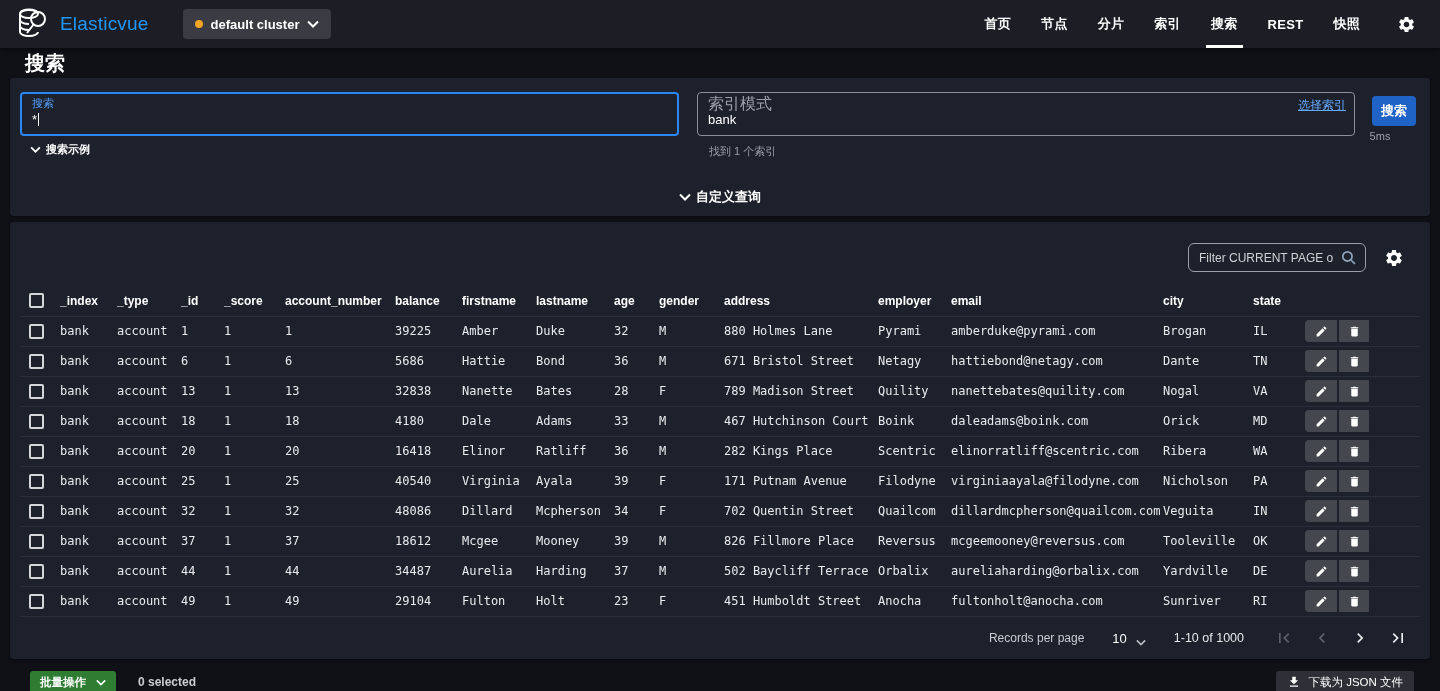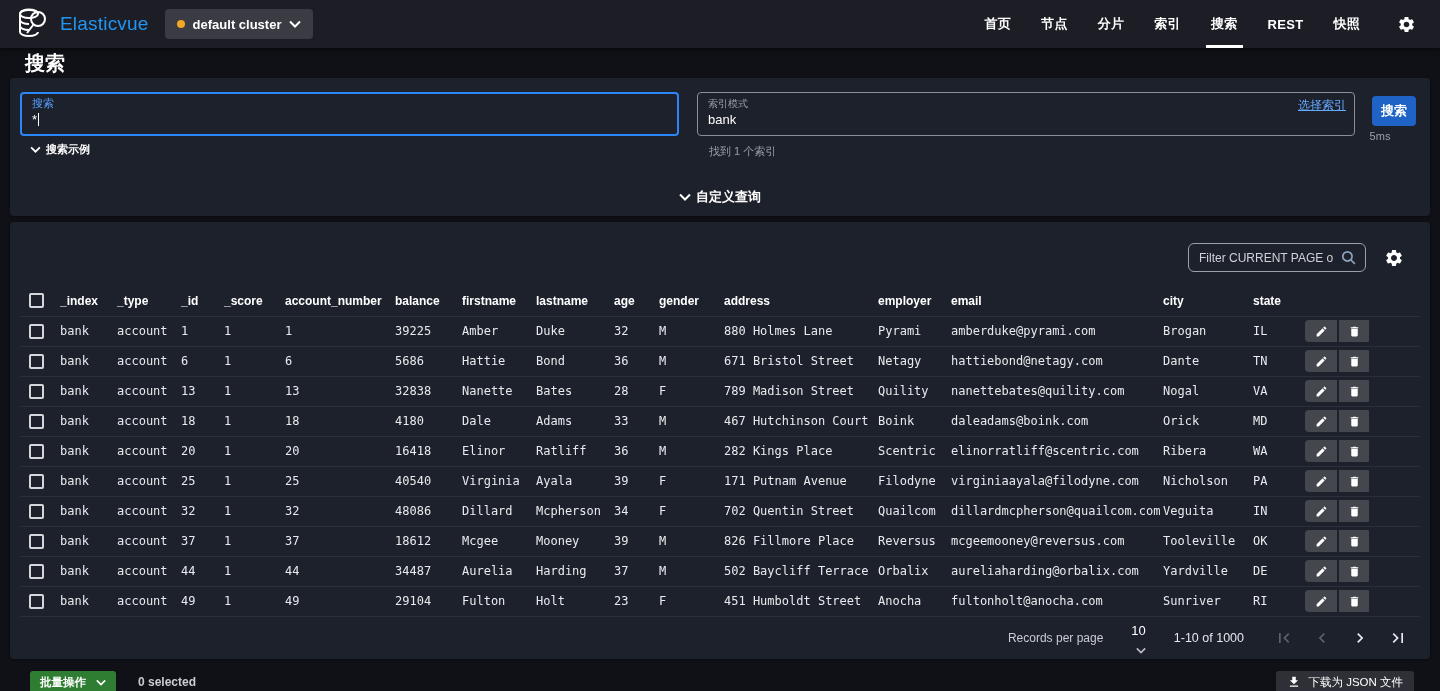--- a/index.html
+++ b/index.html
@@ -10,21 +10,21 @@
     color:#e8eaed;
   }
   svg { display:block; }
 
   
   .navbar {
     height:48px; background:#1c1d25; display:flex; align-items:center;
     box-shadow:0 2px 4px rgba(0,0,0,.5);
   }
   .brand-logo { margin:0 10px 0 14px; }
-  .brand-name { color:#2196f3; font-size:19px; font-weight:500; letter-spacing:.2px; margin-right:16px; }
+  .brand-name { color:#2196f3; font-size:19px; font-weight:500; letter-spacing:.2px; margin-right:34px; }
   .cluster-chip {
     height:30px; background:#3a3b43; border:none; border-radius:4px;
     display:flex; align-items:center; gap:8px; padding:0 12px; cursor:pointer;
     color:#fff; font-size:13px; font-weight:700; font-family:inherit;
   }
   .cluster-dot { width:8px; height:8px; border-radius:50%; background:#f5a623; }
   .nav-spacer { flex:1; }
   .nav-items { display:flex; height:48px; align-items:stretch; }
   .nav-item {
     display:flex; align-items:center; padding:0 15px; color:#fff;
@@ -46,21 +46,21 @@
   }
   .panel-search { height:138px; }
   .panel-results { height:437px; margin-top:6px; }
 
   
   .query-box {
     position:absolute; left:10px; top:14px; width:659px; height:44px;
     border:2px solid #2b87f5; border-radius:4px; padding:3px 10px; cursor:text;
   }
   .field-label-blue { color:#55a1ff; font-size:11px; line-height:13px; display:block; }
-  .field-label-grey { color:#9aa0aa; font-size:10px; line-height:13px; display:block; }
+  .field-label-grey { color:#9aa0aa; font-size:16px; line-height:13px; display:block; }
   .field-value { color:#fff; font-size:13px; line-height:18px; }
   .caret { display:inline-block; width:1px; height:13px; background:#fff; vertical-align:-2px; margin-left:1px; }
 
   .toggle-row { position:absolute; display:flex; align-items:center; gap:5px; cursor:pointer;
     color:#fff; font-size:11px; font-weight:700; background:none; border:none; font-family:inherit; }
   .examples-toggle { left:20px; top:64px; }
   .custom-query-toggle { left:0; right:0; top:110px; margin:auto; width:max-content; font-size:13px; }
 
   
   .index-box {
@@ -114,21 +114,21 @@
     display:flex; align-items:center; justify-content:center;
   }
   .action-btn + .action-btn { border-left:2px solid #1d212b; }
 
   
   .pagination {
     position:absolute; bottom:0; right:20px; height:42px; display:flex; align-items:center; gap:28px;
   }
   .rpp-label { font-size:12px; color:#c9ccd2; }
   .rpp-select { display:flex; align-items:flex-end; gap:9px; cursor:pointer; background:none; border:none;
-    color:#fff; font-size:13px; font-family:inherit;flex-direction:column; }
+    color:#fff; font-size:13px; font-family:inherit; }
   .range-label { font-size:12.5px; color:#e6e8eb; }
   .page-btns { display:flex; align-items:center; gap:14px; }
   .page-btn { background:none; border:none; cursor:pointer; padding:2px; display:flex; }
   .page-btn.disabled { cursor:default; }
 
   
   .footer { height:28px; margin-top:9px; display:flex; align-items:center; }
   .bulk-btn {
     margin-left:30px; height:23px; background:#2e7d32; border:none; border-radius:3px;
     color:#fff; font-size:11.5px; font-weight:700; display:flex; align-items:center; gap:10px;

